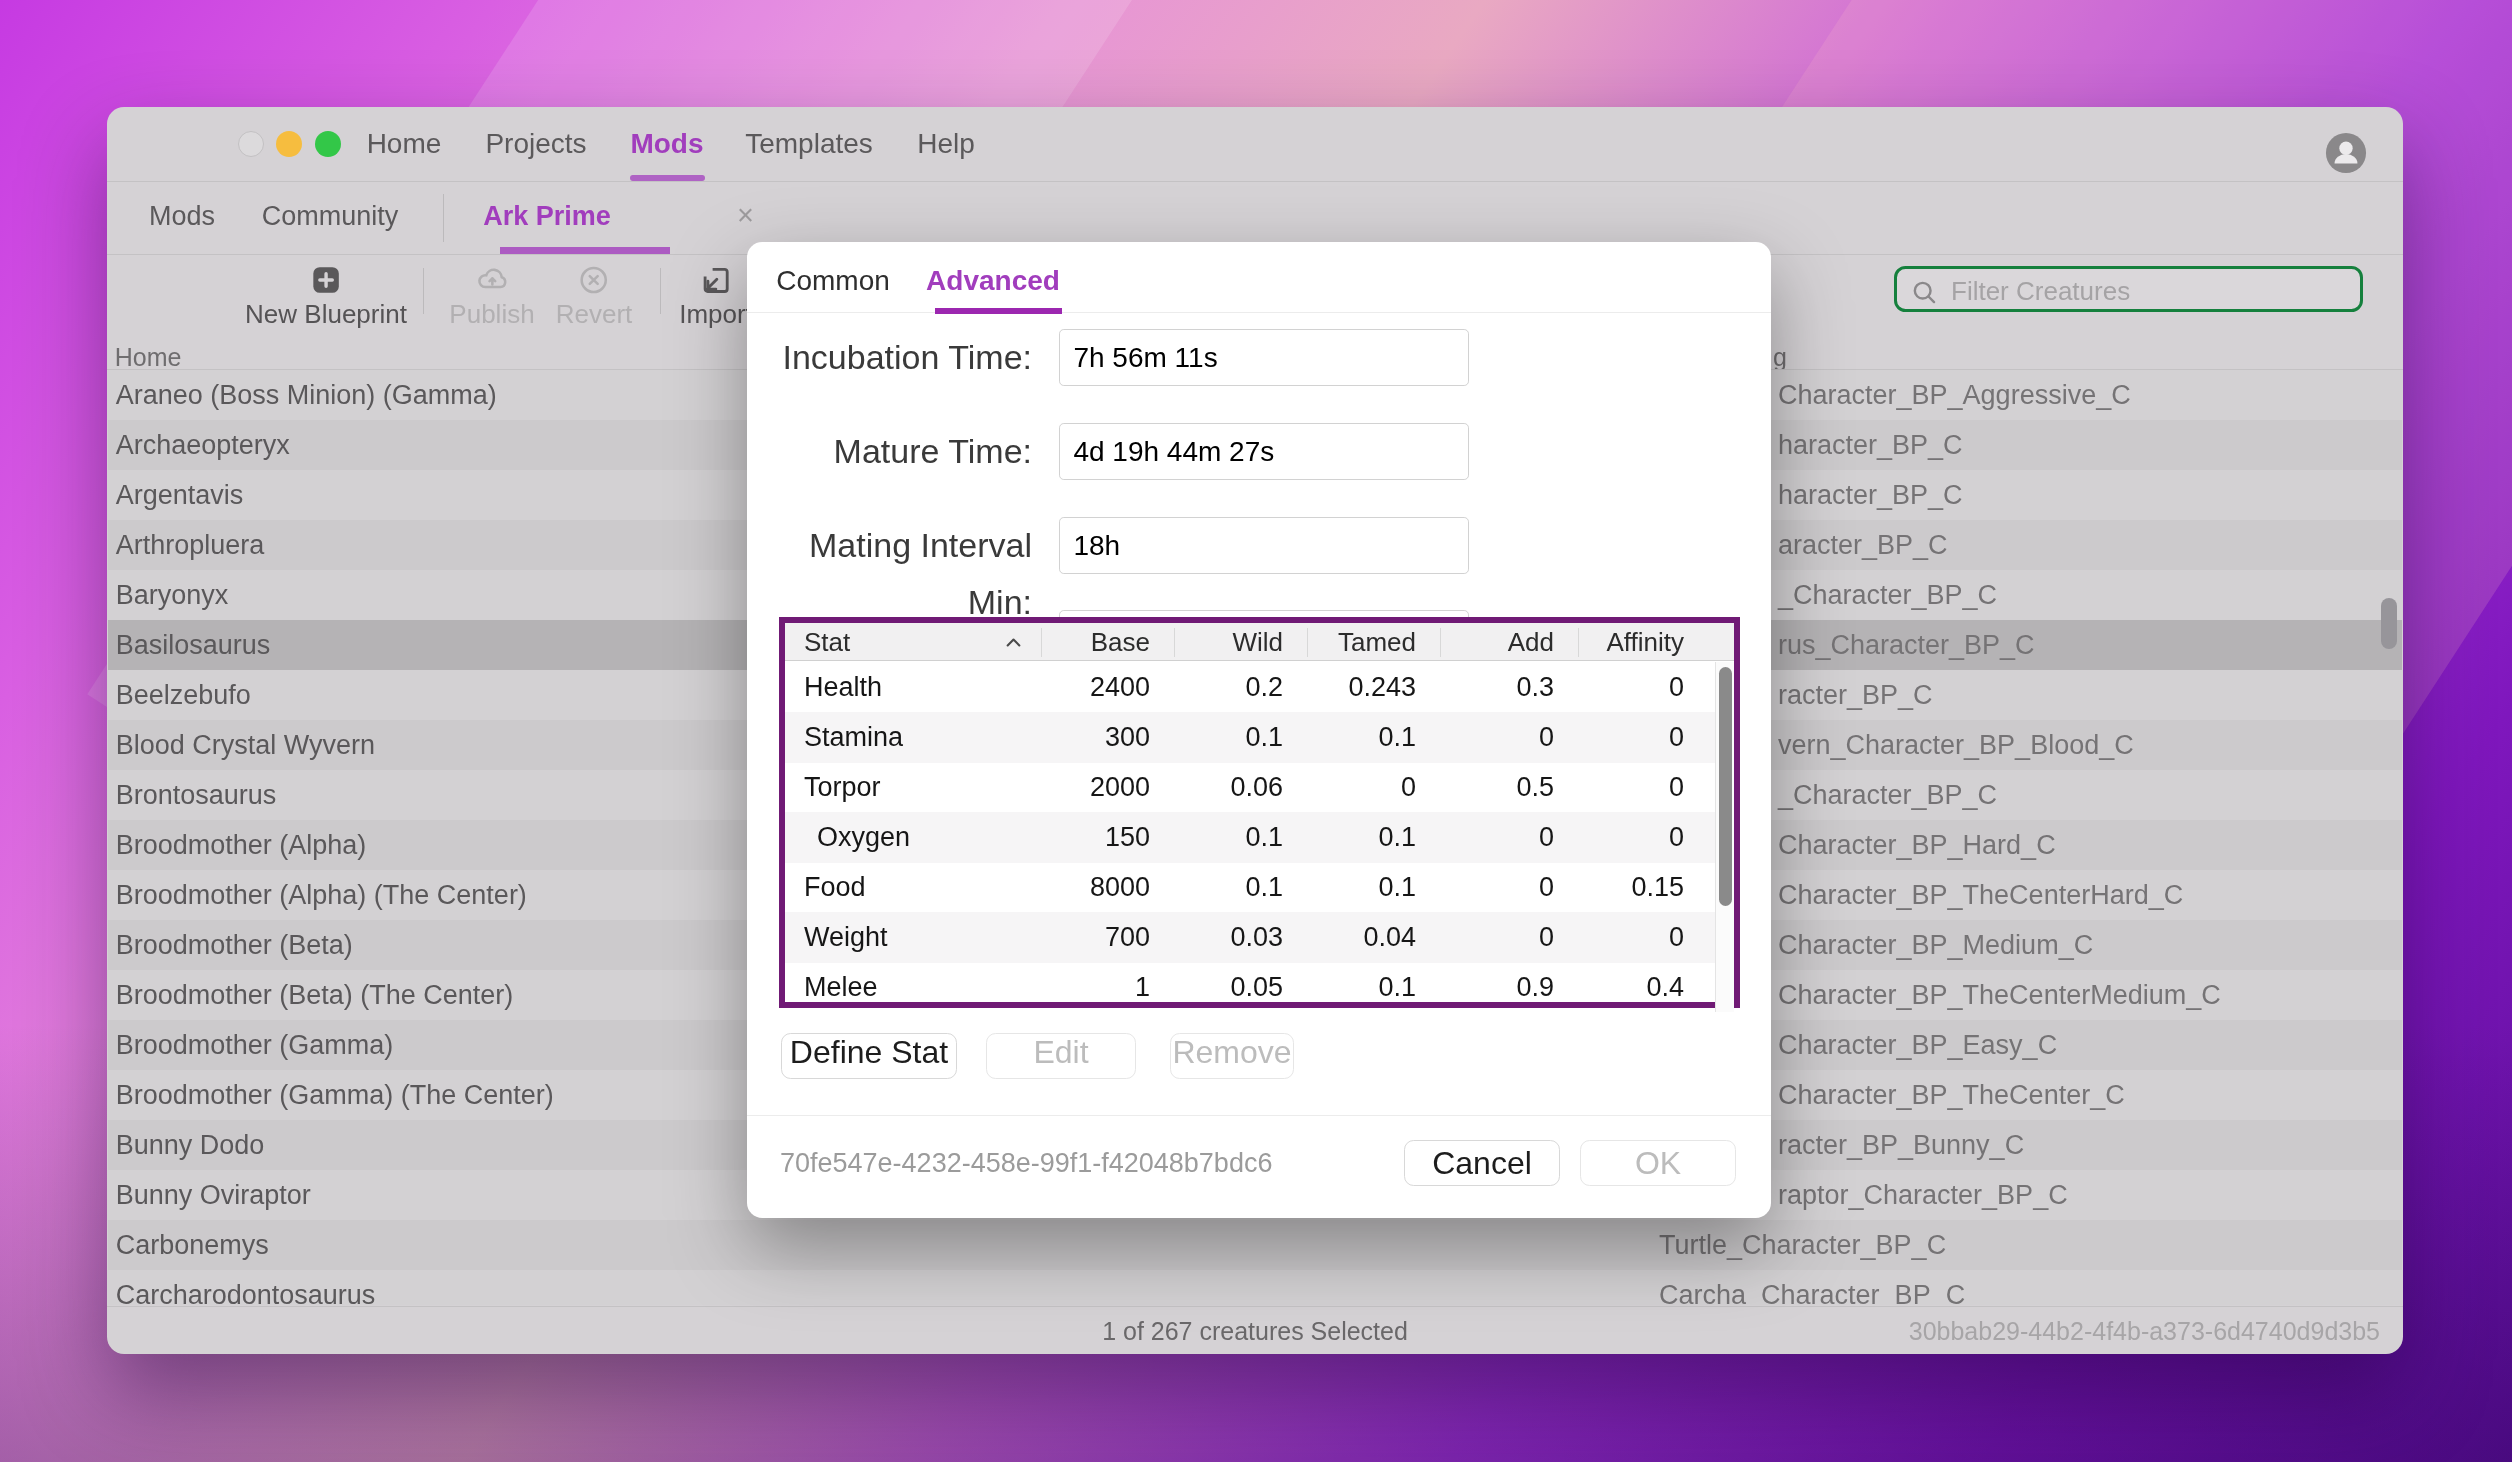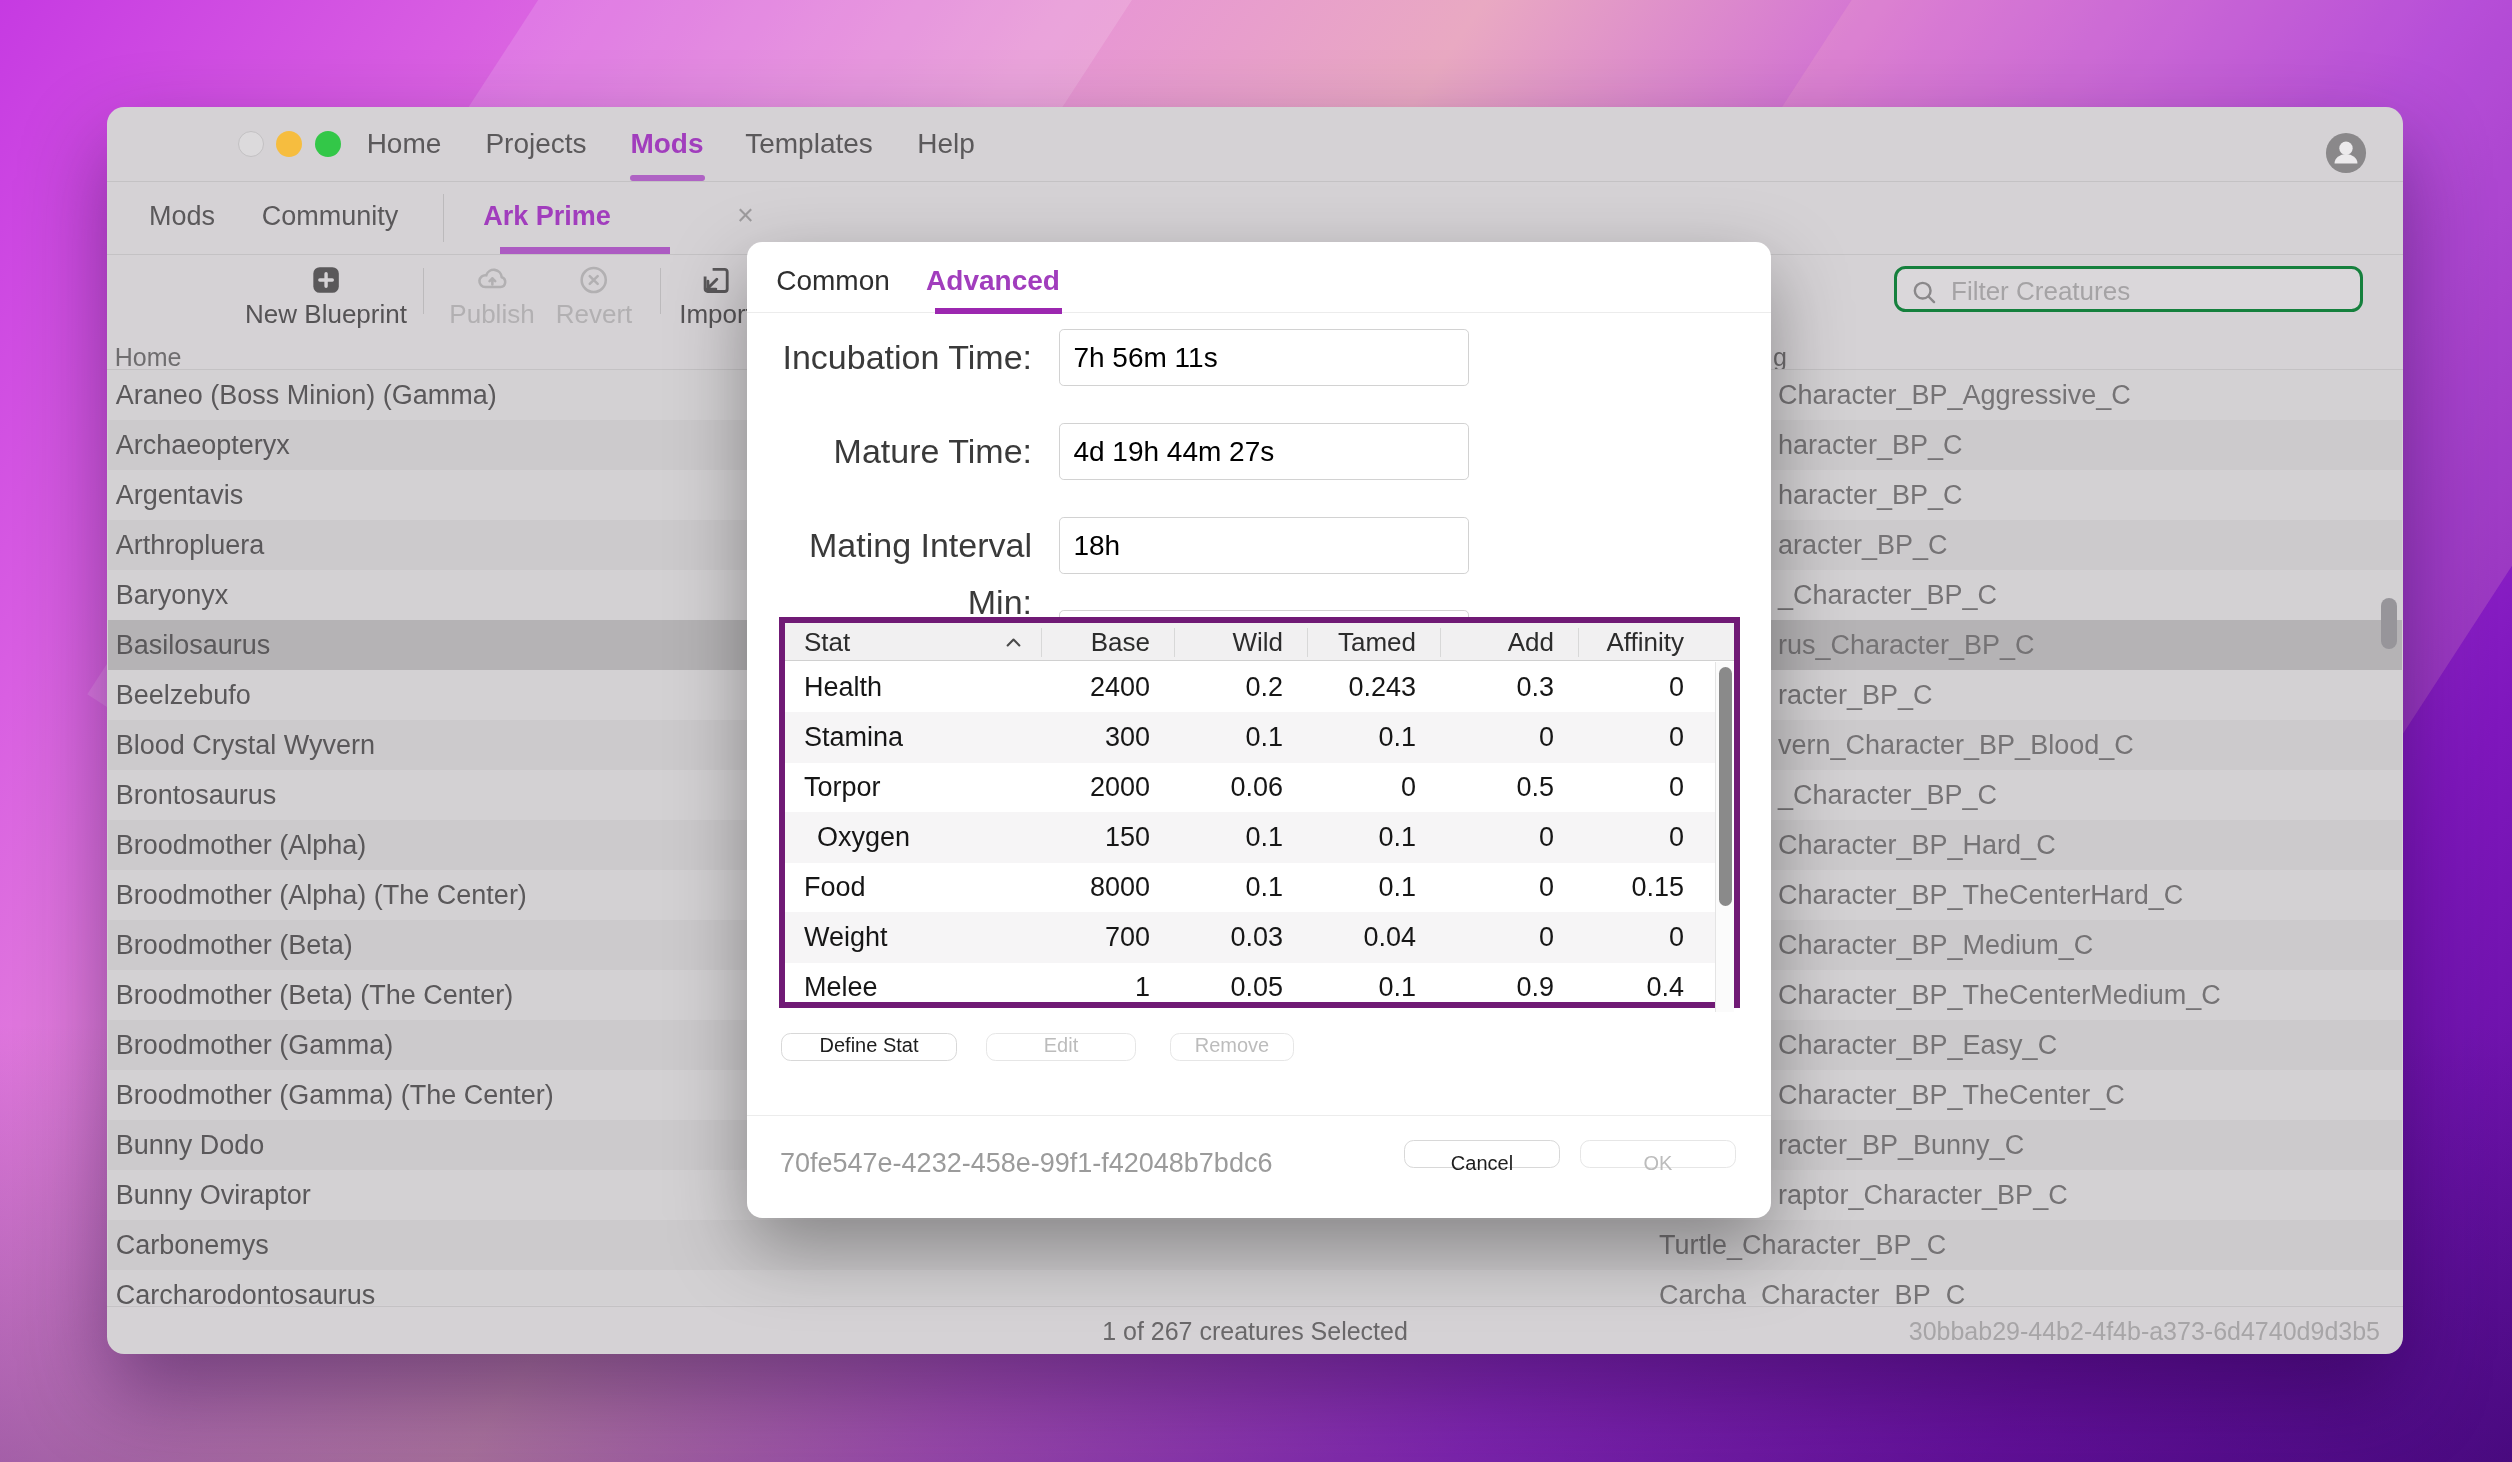--- a/index.html
+++ b/index.html
@@ -108,22 +108,22 @@
   #st-body { position:absolute; left:0; top:39px; width:100%; height:350px; overflow:hidden; }
   .st-row { position:absolute; left:0; width:100%; height:51px; line-height:51px;
     font-size:27px; color:#161616; }
   .st-row.even { background:#f6f5f6; }
   .st-row span { position:absolute; white-space:nowrap; }
   .st-scroll-track { position:absolute; right:0; top:39px; width:19px; height:350px;
     border-left:1px solid #e4e4e4; background:#fbfbfb; }
   .st-thumb { position:absolute; left:2.9px; top:4.8px; width:13.4px; height:239px;
     border-radius:6.7px; background:#8a8a8a; }
 
-  .dbtn { position:absolute; height:28px; border-radius:9.6px; background:#fff;
-    border:1px solid #d8d8d8; font-size:20px; text-align:center; color:#1d1d1d;
+  .dbtn { position:absolute; height:46px; border-radius:9.6px; background:#fff;
+    border:1px solid #d8d8d8; font-size:32px; text-align:center; color:#1d1d1d;
     font-family:inherit; }
   .dbtn.disabled { color:#bcbcbc; border-color:#e6e6e6; }
   .dfoot-line { position:absolute; left:0; top:873px; width:100%; height:1px; background:#ececec; }
   .uuid { position:absolute; left:33px; top:898px; height:46px; line-height:46px;
     font-size:27px; color:#9b9b9b; }
 </style>
 </head>
 <body>
 
 <div id="screen">

